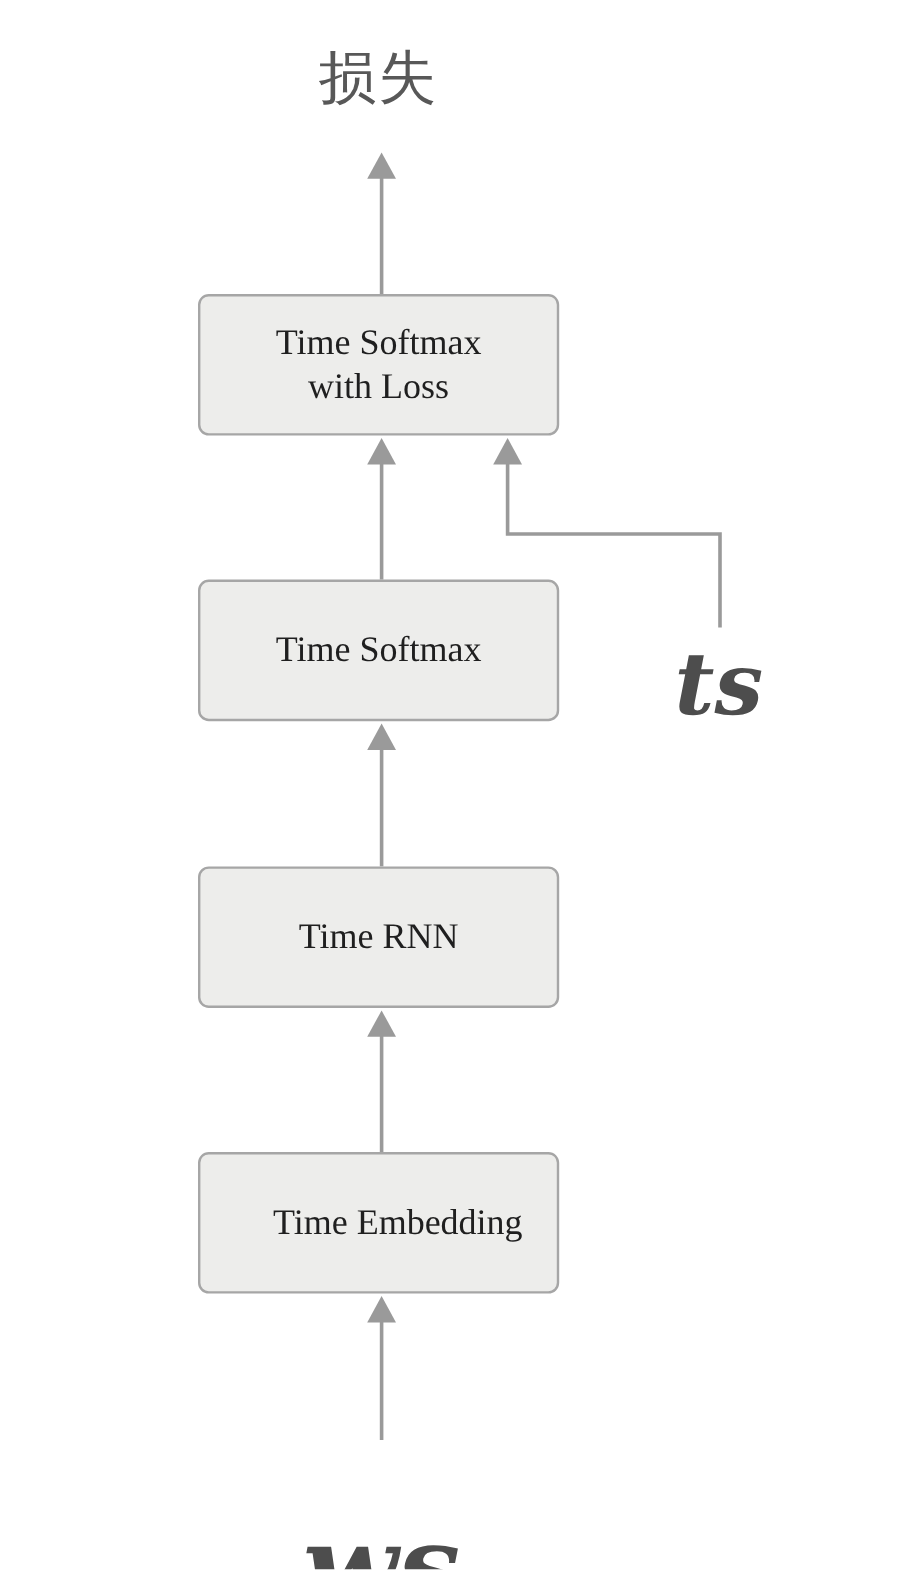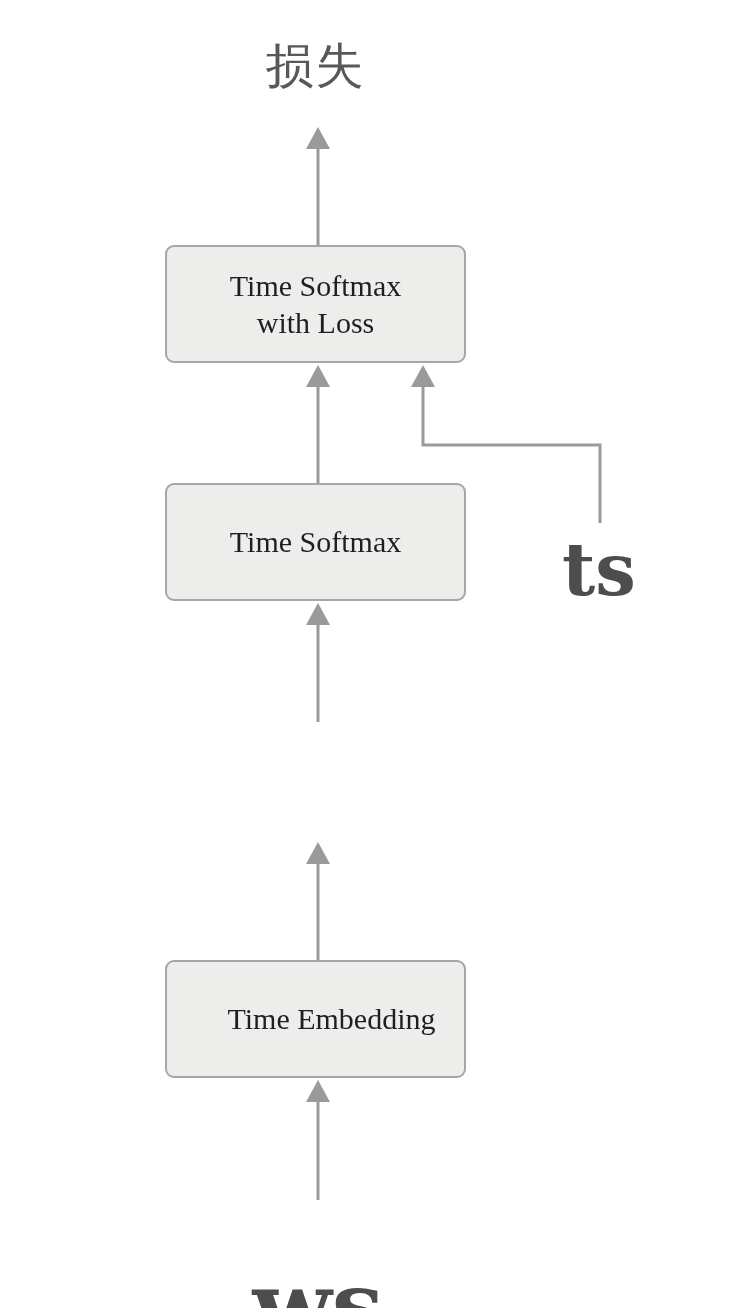--- a/index.html
+++ b/index.html
@@ -54,20 +54,21 @@
     font-family: "DejaVu Sans", "Liberation Sans", sans-serif;
     font-size: 48px;
     line-height: 1.05;
     color: #585858;
     letter-spacing: 2px;
   }
   .math-var {
     position: absolute;
     transform: translate(-50%, -50%);
     font-family: "DejaVu Serif", "Liberation Serif", serif;
+    font-style: italic;
     font-weight: 700;
     color: #4D4D4D;
     line-height: 1;
     white-space: nowrap;
   }
   .var-ts { left: 599px; top: 570px;  font-size: 72px; }
   .var-ws { left: 318px; top: 1305px; font-size: 92px; }
 </style>
 </head>
 <body>
@@ -107,20 +108,21 @@
     </g>
   </svg>
 
   <div class="loss-label">损失</div>
 
   <div class="layer-box box-softmax">Time Softmax
 with Loss</div>
 
   <div class="layer-box box-affine">Time Softmax</div>
 
+  <div class="layer-box box-rnn">Time RNN</div>
 
   <div class="layer-box box-embedding">Time Embedding</div>
 
   <div class="math-var var-ts">ts</div>
 
   <div class="math-var var-ws">ws</div>
 
 </div>
 
 </body></html>

